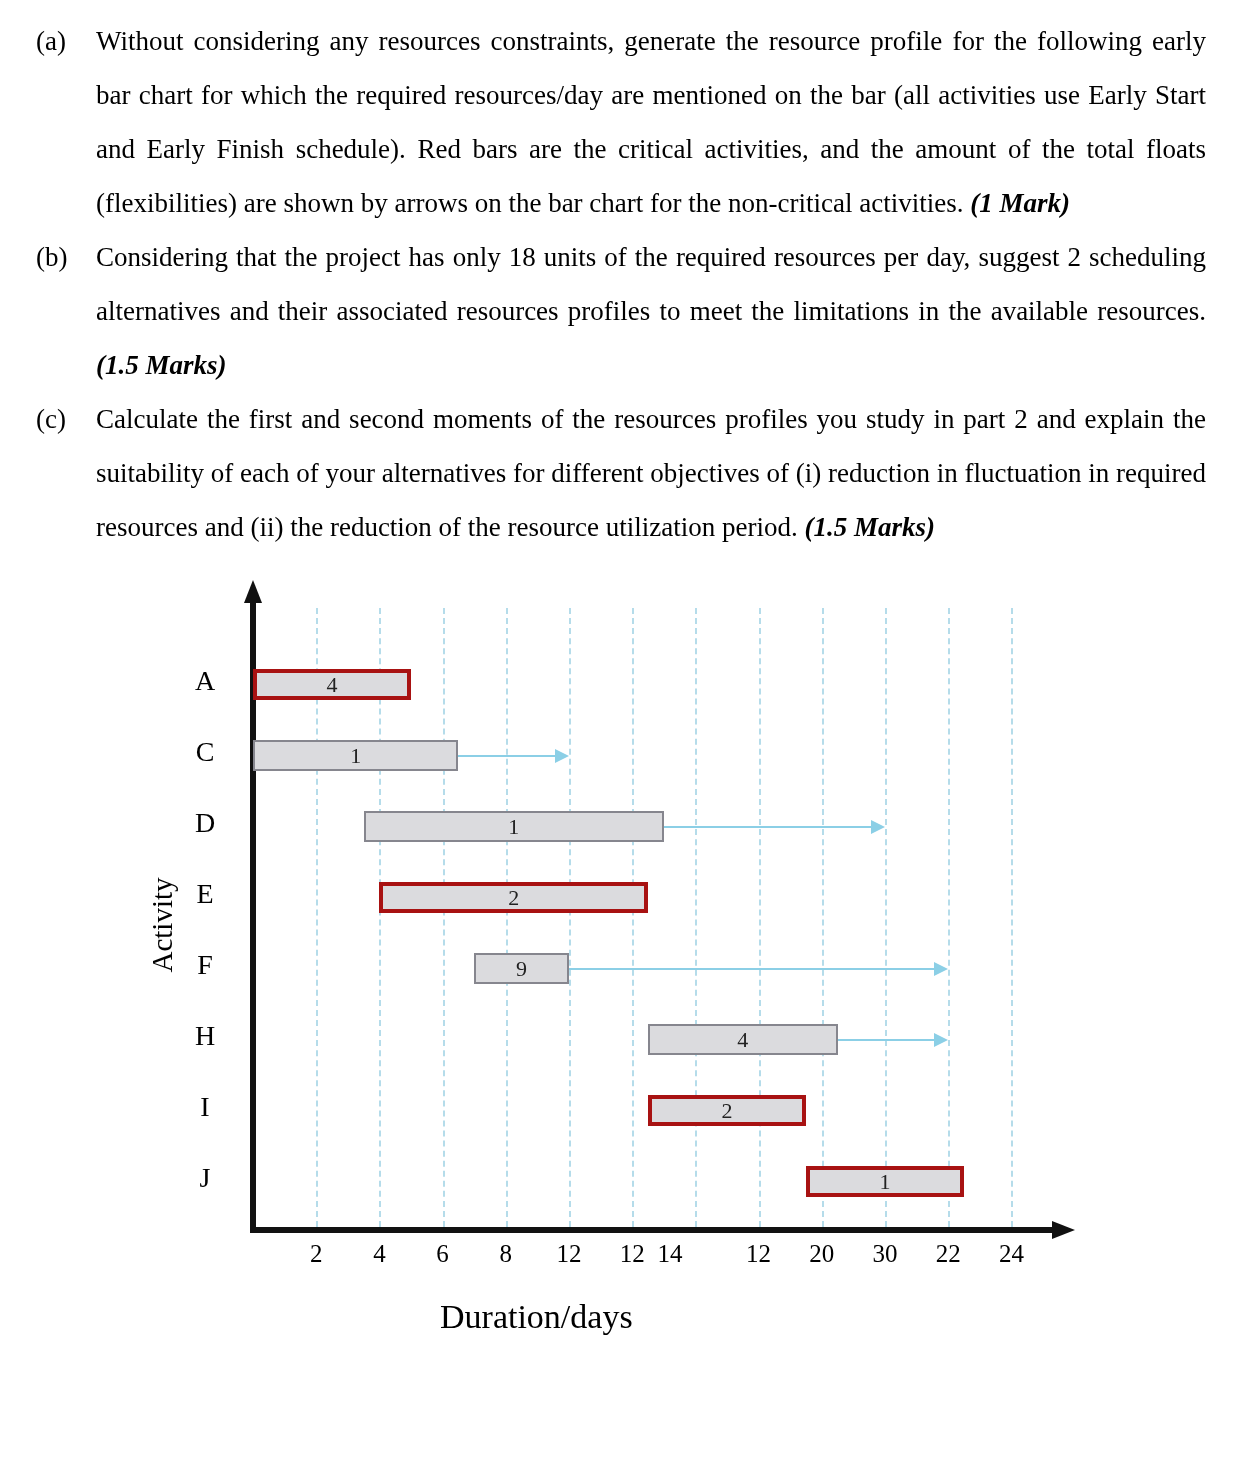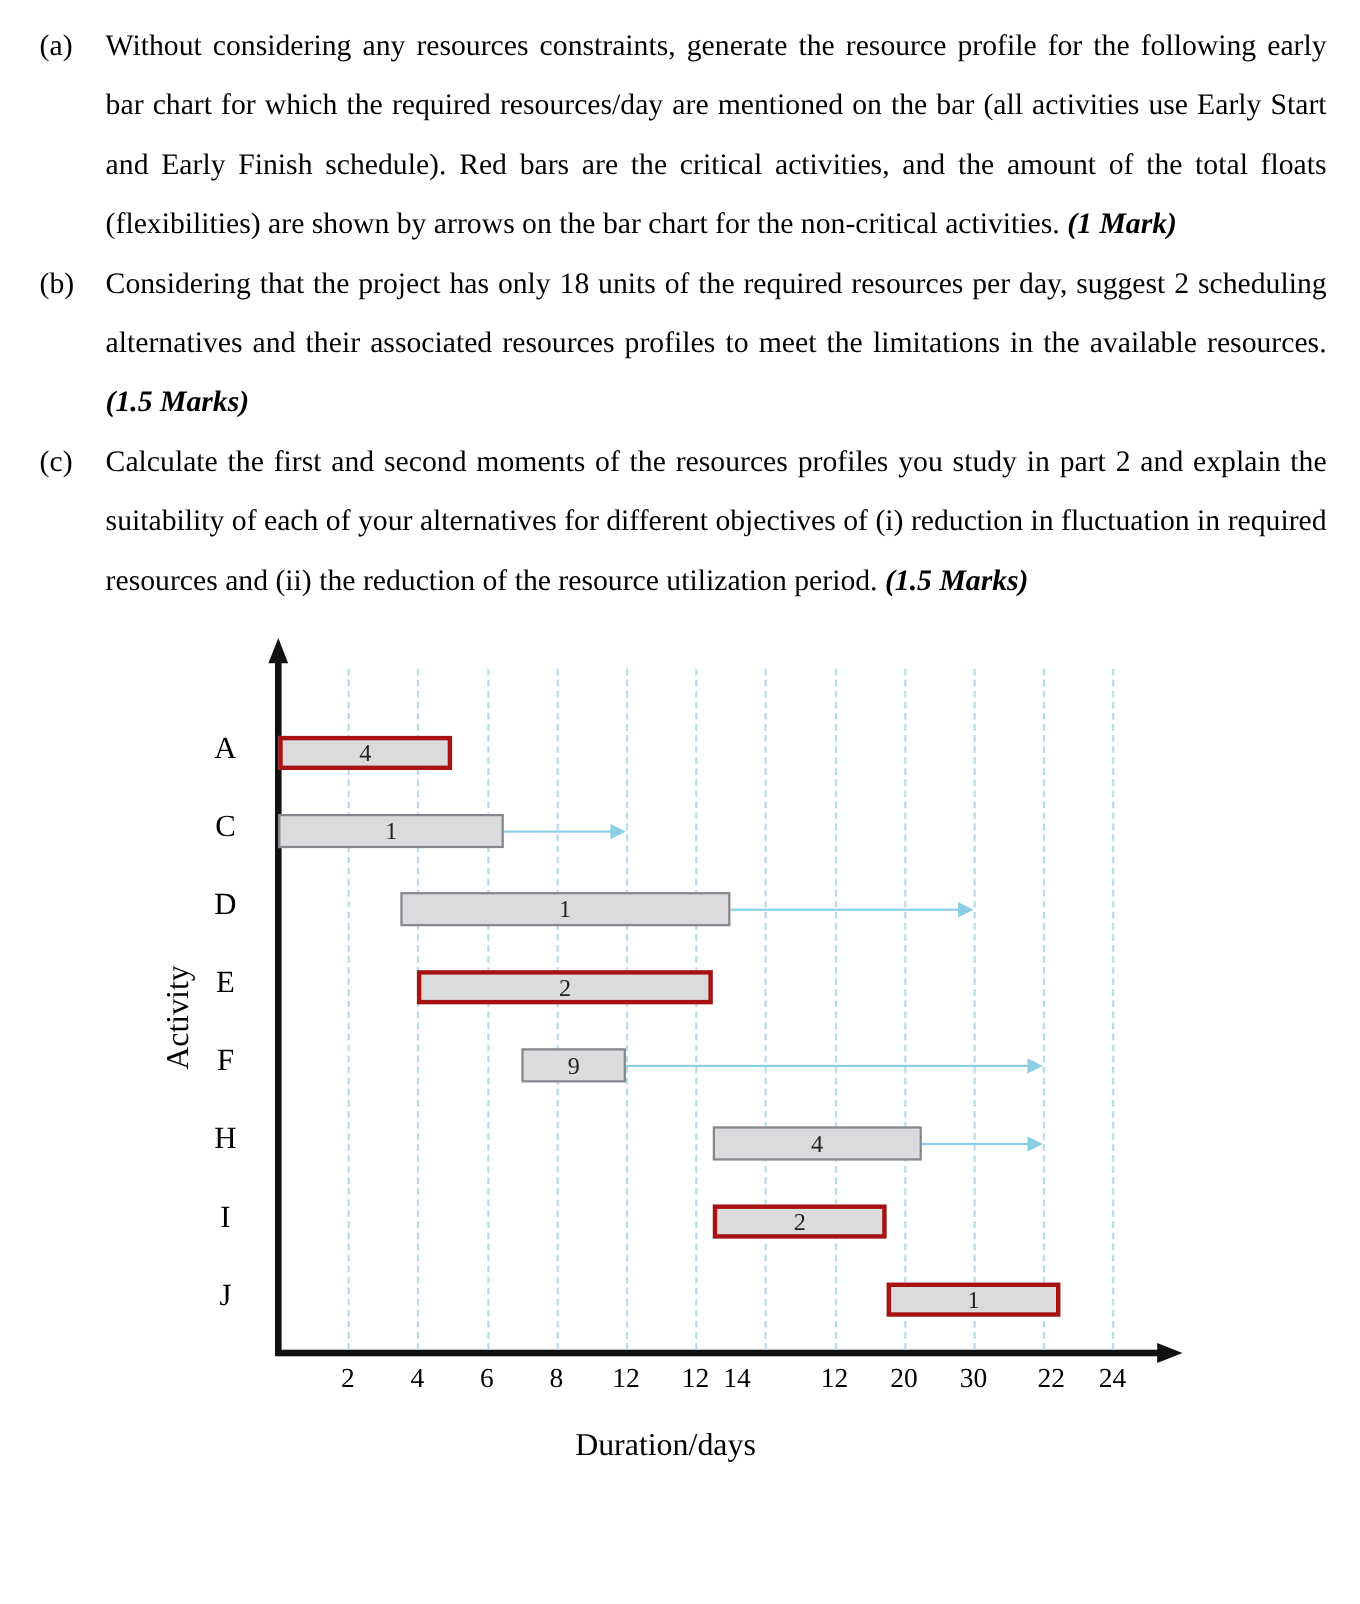--- a/index.html
+++ b/index.html
@@ -45,22 +45,22 @@
   .bar.critical { border:4px solid #a81212; }
 
   .float-line { position:absolute; height:2px; background:#8bcfe6; }
   .float-head {
     position:absolute; width:0; height:0;
     border-top:7px solid transparent; border-bottom:7px solid transparent;
     border-left:14px solid #8bcfe6;
   }
 
   .xlabel {
-    position:absolute; left:440px; top:744px; width:330px; text-align:center;
-    font-size:29px;
+    position:absolute; left:440px; top:744px; width:330px; text-align:left;
+    font-size:34px;
   }
   .ylabel {
     position:absolute; left:162px; top:371px; white-space:nowrap;
     transform:translate(-50%,-50%) rotate(-90deg); font-size:29px;
   }
 </style>
 </head>
 <body>
 
 <div class="questions">
@@ -103,21 +103,21 @@
     <div class="tick" style="left: 612.2px; top: 686px;">12</div>
     <div class="gridline" style="left: 695.4px; top: 54px; height: 619px;"></div>
     <div class="tick" style="left: 650px; top: 686px;">14</div>
     <div class="gridline" style="left: 758.6px; top: 54px; height: 619px;"></div>
     <div class="tick" style="left: 738.6px; top: 686px;">12</div>
     <div class="gridline" style="left: 821.8px; top: 54px; height: 619px;"></div>
     <div class="tick" style="left: 801.8px; top: 686px;">20</div>
     <div class="gridline" style="left: 885px; top: 54px; height: 619px;"></div>
     <div class="tick" style="left: 865px; top: 686px;">30</div>
     <div class="gridline" style="left: 948.2px; top: 54px; height: 619px;"></div>
-    <div class="tick" style="left: 928.2px; top: 686px; text-align: right;">22</div>
+    <div class="tick" style="left: 928.2px; top: 686px;">22</div>
     <div class="gridline" style="left: 1011.4px; top: 54px; height: 619px;"></div>
     <div class="tick" style="left: 991.4px; top: 686px;">24</div>
     <div class="act-label" style="left: 180px; top: 111px;">A</div>
     <div class="bar critical" style="left: 253px; top: 115px; width: 158px;">
       <span>4</span>
     </div>
     <div class="act-label" style="left: 180px; top: 182px;">C</div>
     <div class="float-line" style="left: 458.4px; top: 201px; width: 98.6px;"></div>
     <div class="float-head" style="left: 555px; top: 195px;"></div>
     <div class="bar" style="left: 253px; top: 186px; width: 205.4px;">

